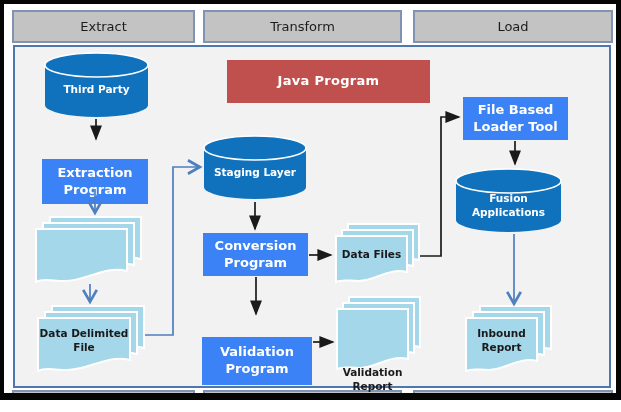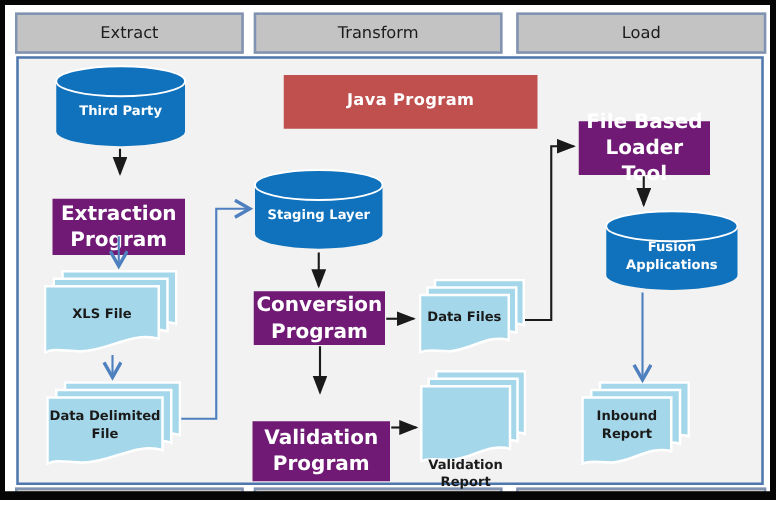--- a/index.html
+++ b/index.html
@@ -5,21 +5,21 @@
   html,body{margin:0;padding:0;background:#ffffff;font-family:"DejaVu Sans","Liberation Sans",sans-serif;}
   #canvas{position:relative;width:621px;height:400px;background:#ffffff;overflow:hidden;text-decoration:underline;}
   .frame{position:absolute;inset:0;border:4px solid #050505;border-bottom-width:7px;border-right-width:5px;pointer-events:none;z-index:20;}
   
   .lane-header{position:absolute;top:10px;height:33px;background:#c3c3c3;border:2px solid #8193b2;box-sizing:border-box;
                display:flex;align-items:center;justify-content:center;font-size:13px;color:#1c1c1c;z-index:2;}
   .lane-footer{position:absolute;top:390px;height:14px;background:#c3c3c3;border:2px solid #8193b2;box-sizing:border-box;z-index:2;}
   .panel{position:absolute;left:13px;top:45px;width:598px;height:343px;background:#f2f2f2;border:2px solid #4d77ad;box-sizing:border-box;z-index:1;}
   
   .shape{position:absolute;z-index:3;}
-  .process{background:#701a75;color:#ffffff;font-weight:bold;font-size:16px;line-height:1.3;text-align:center;
+  .process{background:#3b82f6;color:#ffffff;font-weight:bold;font-size:13px;line-height:1.3;text-align:center;
            display:flex;align-items:center;justify-content:center;padding:2px;box-sizing:border-box;}
   .java{background:#c0504d;font-size:13px;letter-spacing:.3px;}
   .cyl svg{display:block;}
   .cyl-label{position:absolute;left:0;right:0;top:14px;bottom:4px;display:flex;align-items:center;justify-content:center;
              color:#ffffff;font-weight:bold;font-size:10.5px;line-height:1.3;text-align:center;}
   .stack svg{display:block;}
   .stack-label{position:absolute;display:flex;align-items:center;justify-content:center;color:#1a1a1a;font-weight:bold;
                font-size:10.5px;line-height:1.3;text-align:center;}
   .doc{fill:#a5d7ea;stroke:#ffffff;stroke-width:2;}
   .cylfill{fill:#1072bd;}
@@ -64,21 +64,20 @@
       <g transform="translate(14,0)">
           <path class="doc" d="M1,1 L92,1 L92,43 C70,37 51,53 30,53 C17,53 8,50 1,54 Z"></path>
         </g>
       <g transform="translate(7,6)">
           <path class="doc" d="M1,1 L92,1 L92,43 C70,37 51,53 30,53 C17,53 8,50 1,54 Z"></path>
         </g>
       <g transform="translate(0,12)">
           <path class="doc" d="M1,1 L92,1 L92,43 C70,37 51,53 30,53 C17,53 8,50 1,54 Z"></path>
         </g>
     </svg>
-    <div class="stack-label" style="left:0;top:12px;width:93px;height:48px;">XLS File</div>
   </div>
 
   <div class="shape stack" style="left:37px;top:305px;width:108px;height:67px;">
     <svg width="108" height="67">
       <g transform="translate(14,0)">
           <path class="doc" d="M1,1 L93,1 L93,43 C71,37 52,53 30,53 C17,53 8,50 1,54 Z"></path>
         </g>
       <g transform="translate(7,6)">
           <path class="doc" d="M1,1 L93,1 L93,43 C71,37 52,53 30,53 C17,53 8,50 1,54 Z"></path>
         </g>
@@ -136,21 +135,21 @@
           <path class="doc" d="M1,1 L72,1 L72,51 C55,46 40,60 24,60 C13,60 7,58 1,61 Z"></path>
         </g>
     </svg>
     <div class="stack-label" style="left:0;top:12px;width:73px;height:52px;margin-top:46px;">Validation Report</div>
   </div>
 
   <div class="shape process" style="left:463px;top:97px;width:105px;height:43px;">
     <span>File Based Loader Tool</span>
   </div>
 
-  <div class="shape cyl" style="left:484px;top:168px;width:107px;height:65px;">
+  <div class="shape cyl" style="left:455px;top:168px;width:107px;height:65px;">
     <svg width="107" height="65">
       <path class="cylfill" d="M1,13 V52 A52.5,12 0 0 0 106,52 V13 Z"></path>
       <ellipse class="cyltop" cx="53.5" cy="13" rx="52.5" ry="12"></ellipse>
     </svg>
     <div class="cyl-label">Fusion Applications</div>
   </div>
 
   <div class="shape stack" style="left:465px;top:305px;width:87px;height:67px;">
     <svg width="87" height="67">
       <g transform="translate(14,0)">

